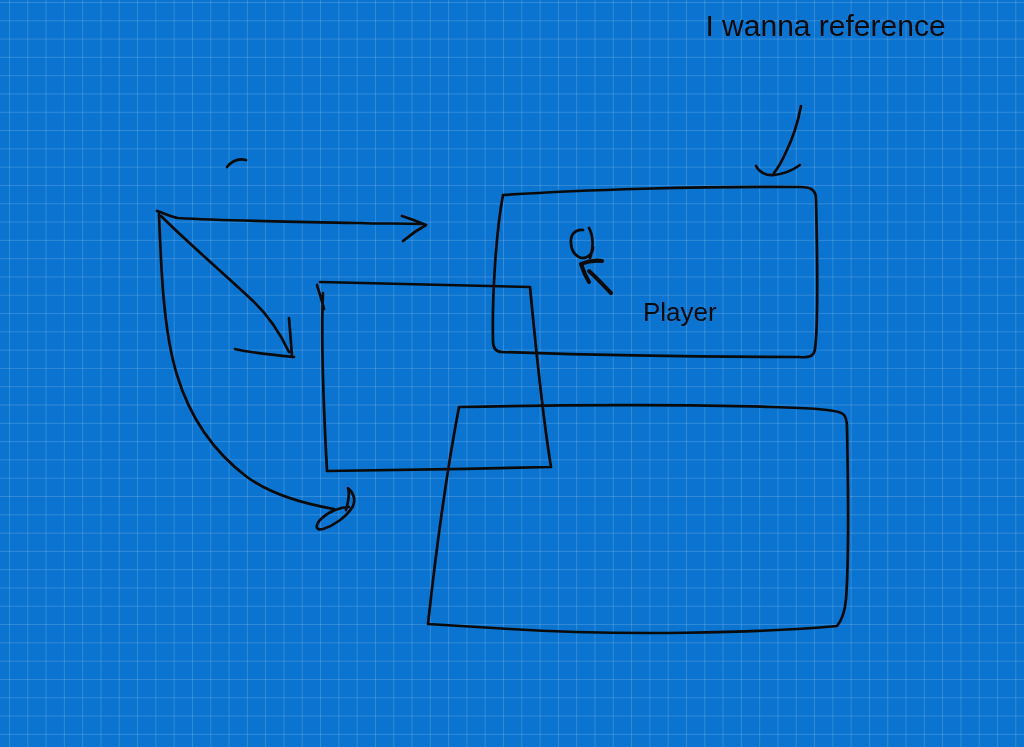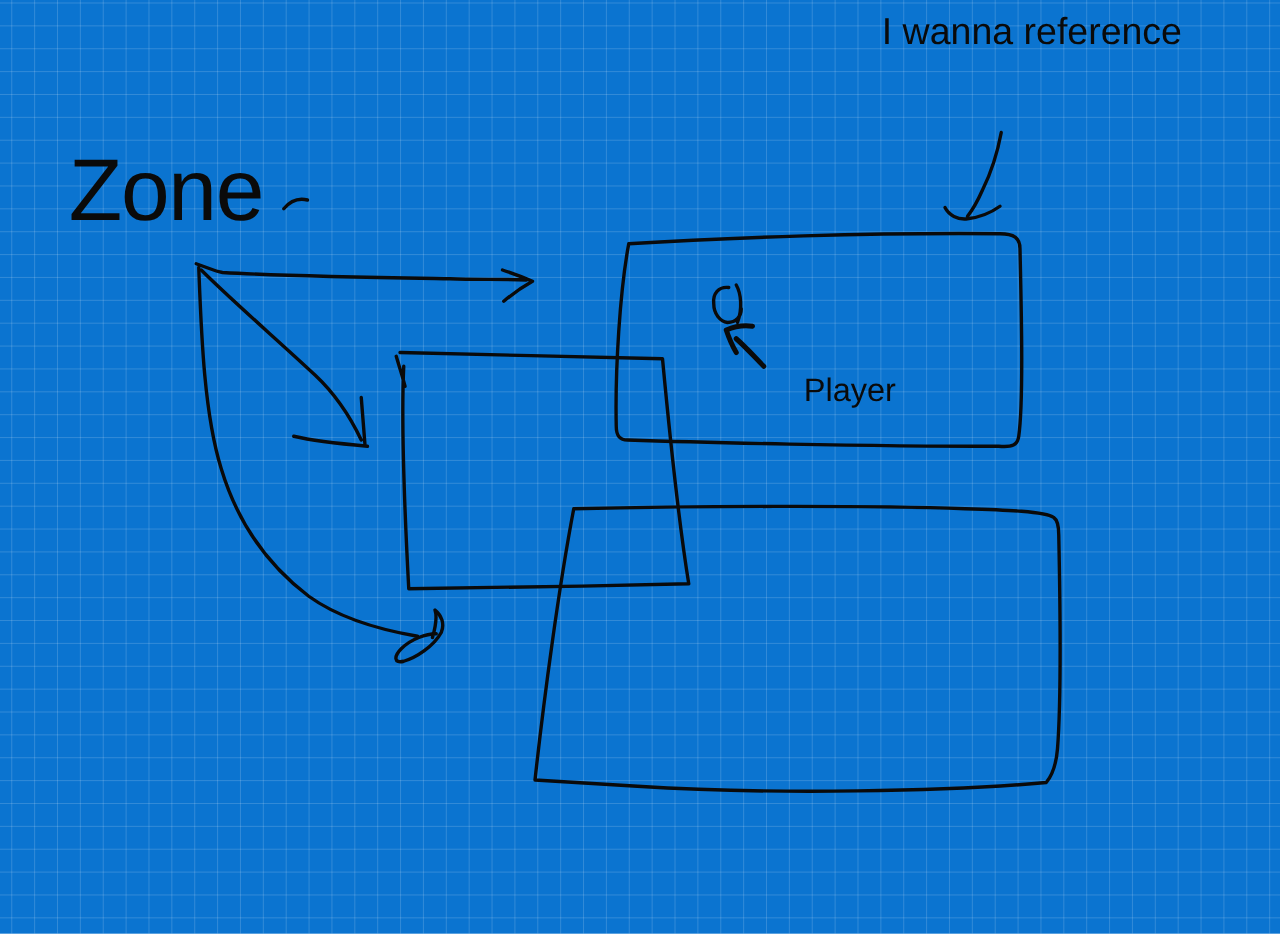--- a/index.html
+++ b/index.html
@@ -100,21 +100,20 @@
          M 756 166 C 759 172, 766 176, 774 175 C 783 174, 793 170, 800 165"></path>
 
     <path class="ink" d="M 583 230 C 575 229, 570 235, 571 243 C 571 251, 576 257, 582 258 C 589 258, 593 253, 593 247
          M 589 228 C 593 235, 594 247, 590 258"></path>
 
     <path class="ink thick" d="M 611 293 C 604 286, 597 278, 589 271
          M 581 264 C 588 261, 595 260, 602 261
          M 581 264 C 583 270, 586 277, 589 282"></path>
   </svg>
 
-  <div class="label zone-title">Zone</div>
 
   <div class="label note">
     <div>I wanna reference</div>
   </div>
 
   <div class="label player-label">Player</div>
 
 </div>
 
 </body></html>

